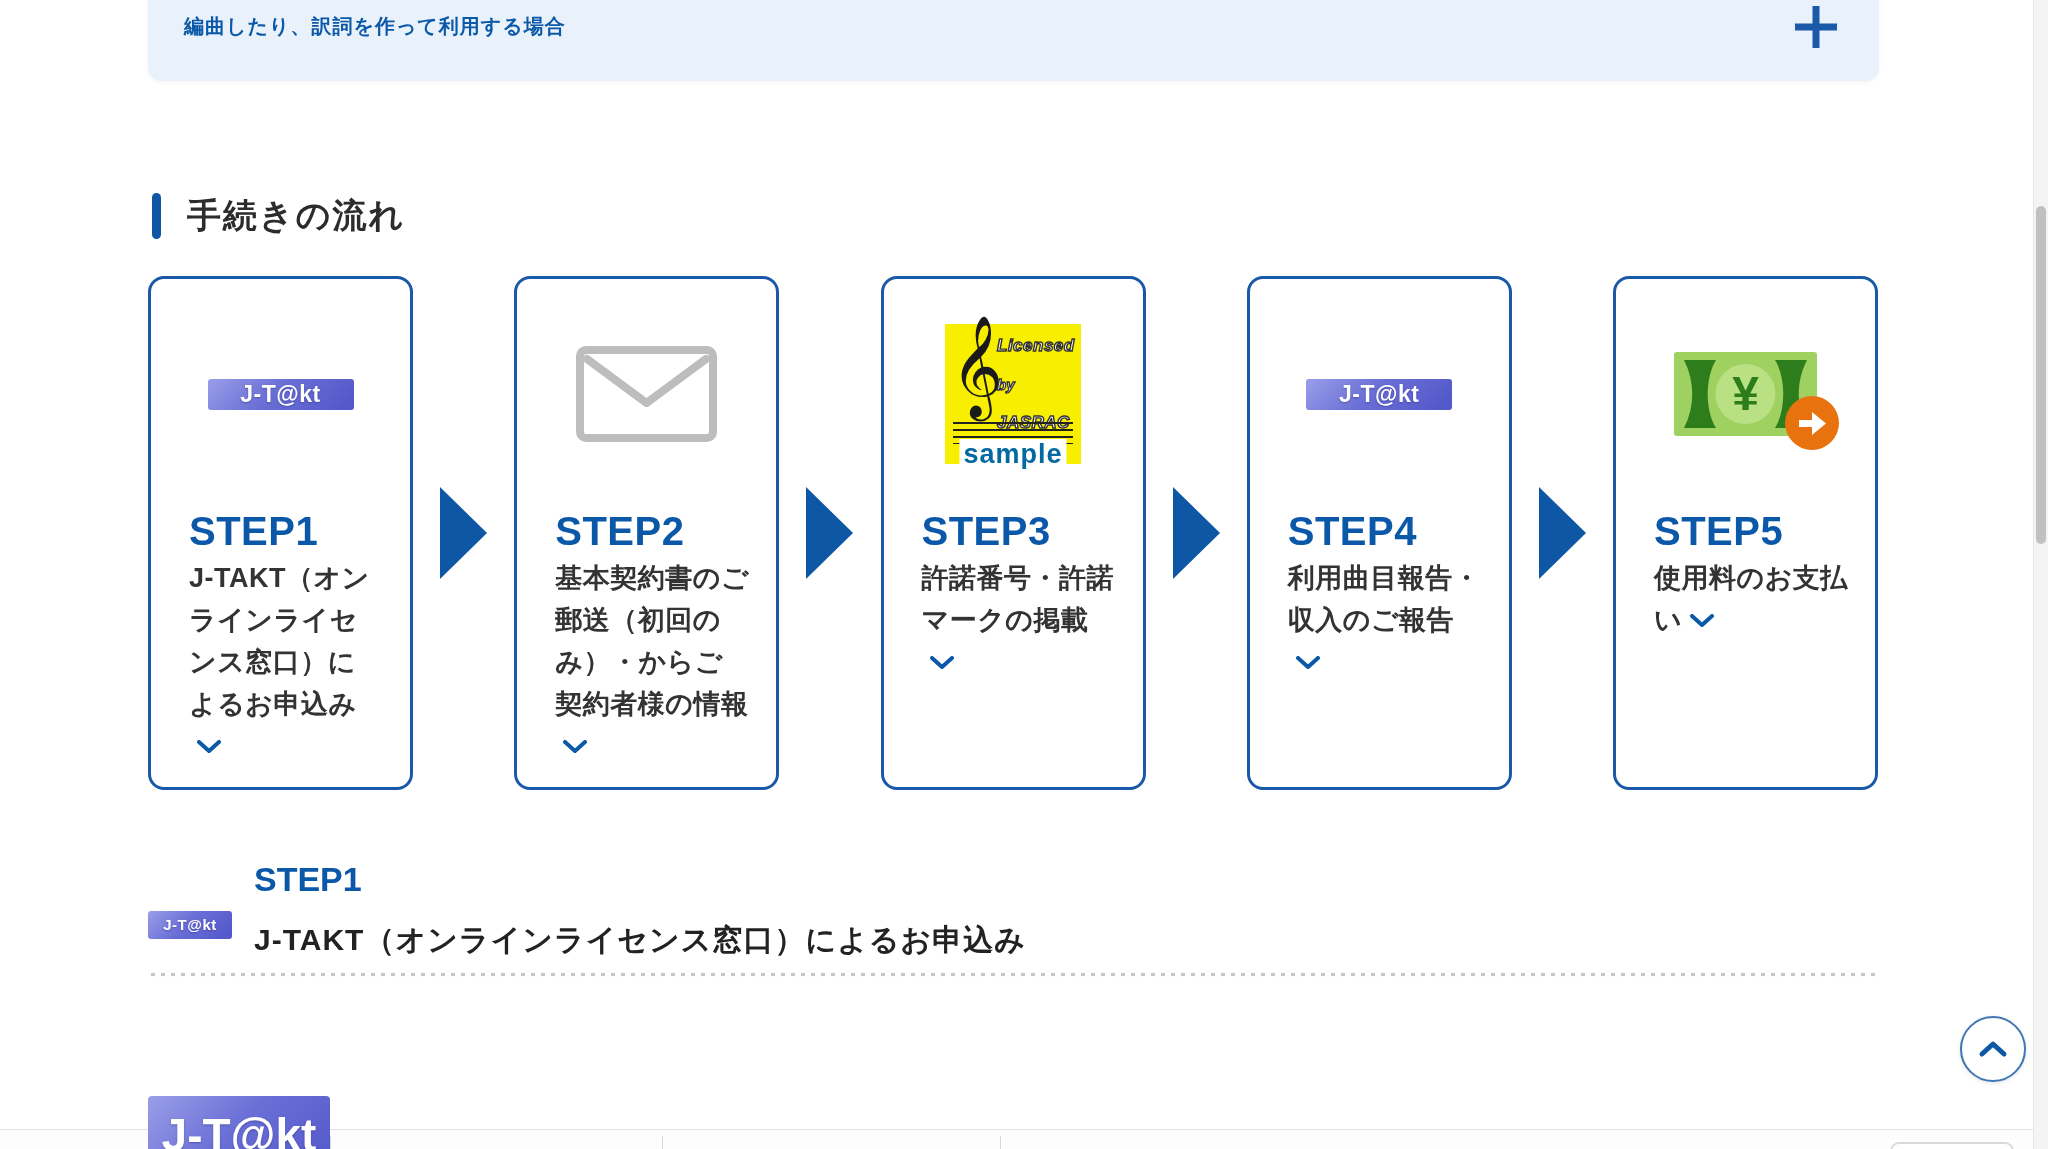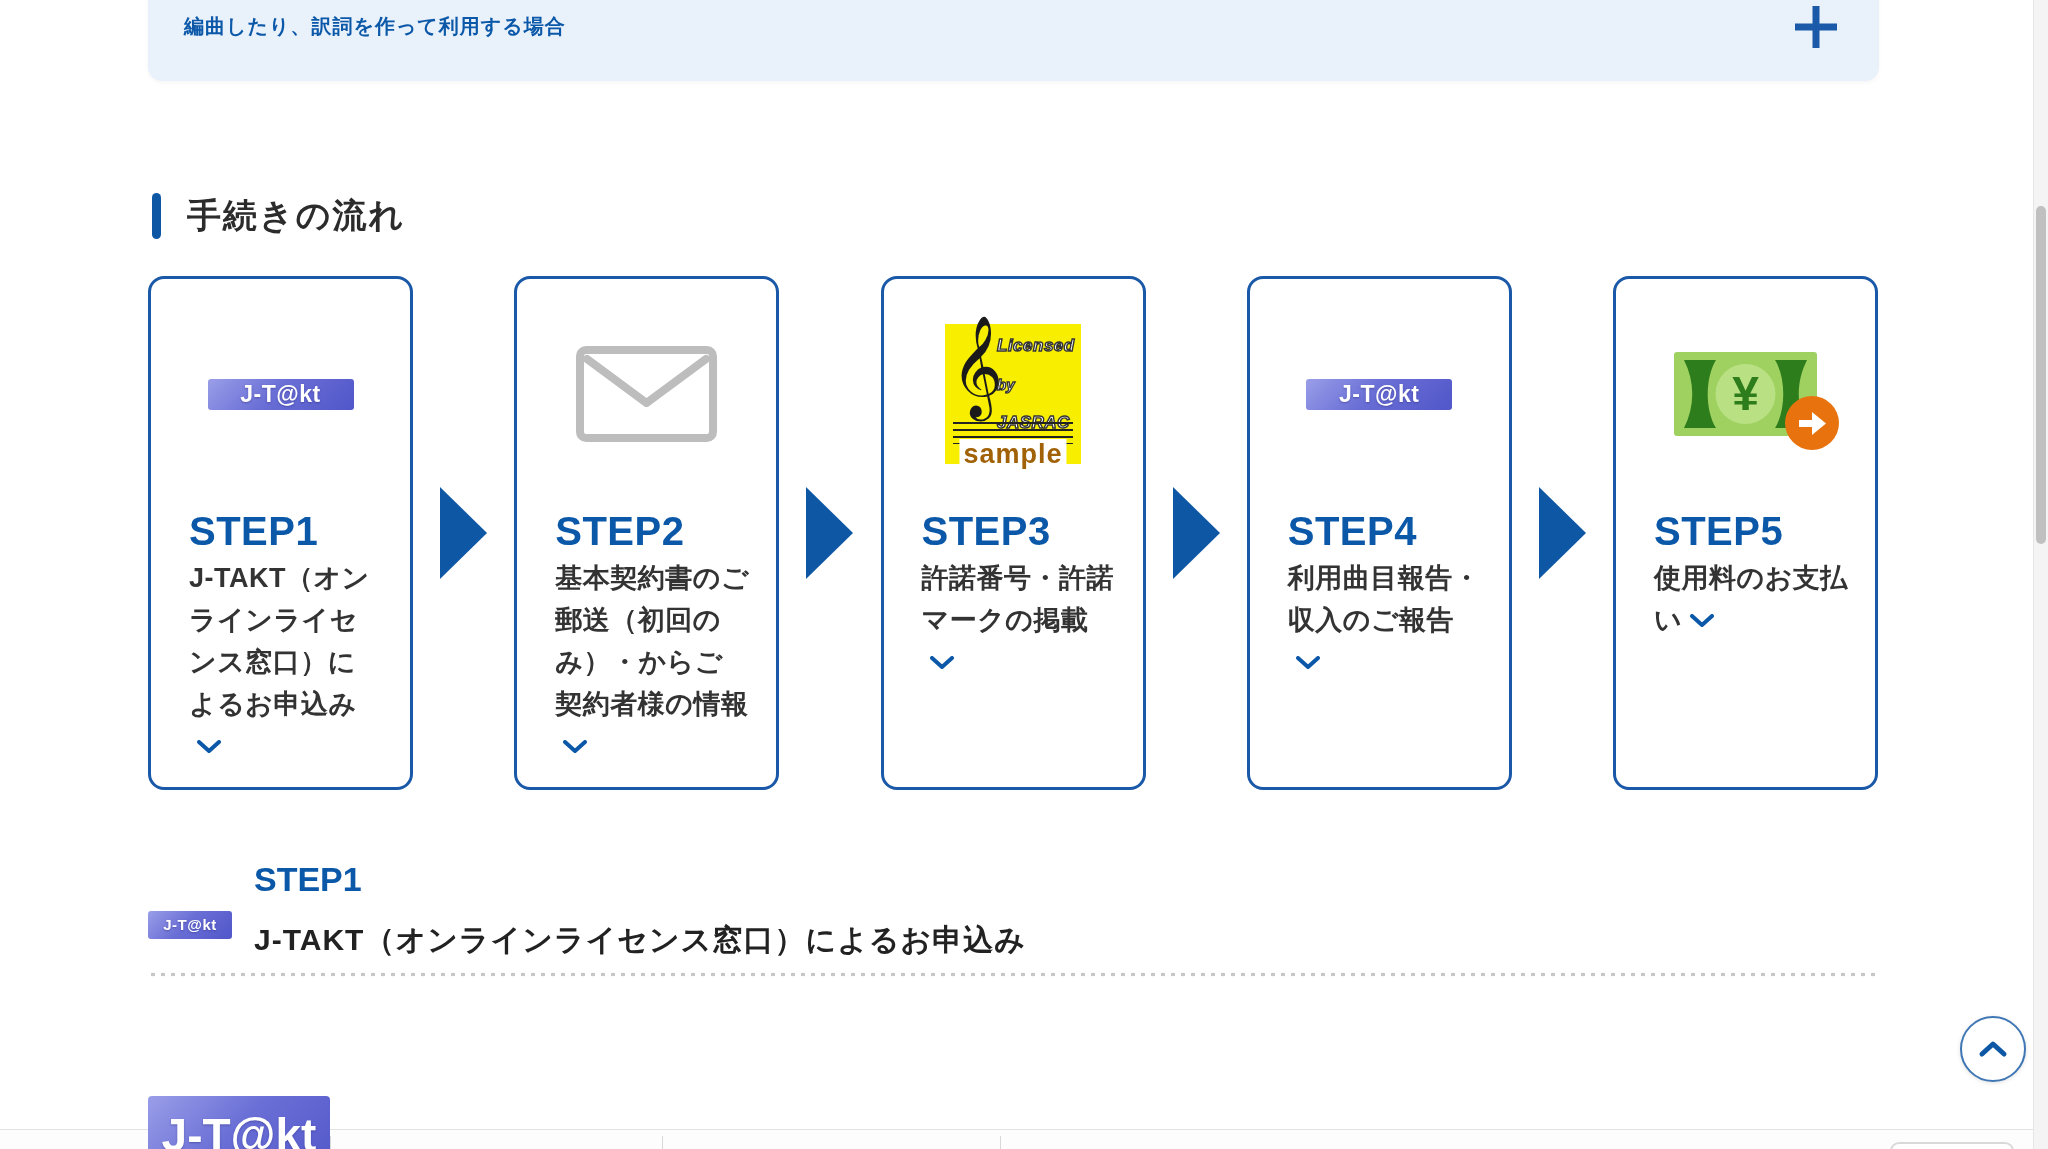--- a/index.html
+++ b/index.html
@@ -48,21 +48,21 @@
   }
   
   .jasrac-mark{position:relative; width:136px; height:140px; background:#f8ee00;}
   .jm-clef{position:absolute; left:6px; top:-2px; font-size:88px; line-height:1; color:#1a1a1a; font-family:"DejaVu Sans",sans-serif;}
   .jm-texts{position:absolute; left:52px; top:12px; width:80px; text-align:left; color:#fff; font-weight:bold; font-style:italic;}
   .jm-line1,.jm-line3{font-size:17px; -webkit-text-stroke:1.4px #333; letter-spacing:0.5px;}
   .jm-line2{font-size:15px; -webkit-text-stroke:1.3px #333; margin:20px 0;}
   .jm-staff{position:absolute; left:8px; right:8px; top:98px; height:22px;
     background:repeating-linear-gradient(#222 0 2px, transparent 2px 7px);}
   .jm-sample{position:absolute; bottom:-6px; left:50%; transform:translateX(-50%);
-    background:#fff; color:#a16207; font-weight:bold; font-size:27px; line-height:1; padding:2px 4px; letter-spacing:1px;}
+    background:#fff; color:#0369a1; font-weight:bold; font-size:27px; line-height:1; padding:2px 4px; letter-spacing:1px;}
   
   .money-icon{position:relative; width:143px; height:92px;}
   .money-arrow-badge{
     position:absolute; right:-22px; bottom:-10px; width:54px; height:54px; border-radius:50%;
     background:#e8730e; display:flex; align-items:center; justify-content:center;
   }
   
   .detail-badge{position:absolute; left:148px; top:911px; width:84px; height:28px; font-size:15px; line-height:28px;}
   .detail-step{position:absolute; left:254px; top:860px; font-size:34px; font-weight:bold; color:#0b58a9;}
   .detail-title{position:absolute; left:254px; top:920px; font-size:30px; font-weight:bold; color:#222; letter-spacing:1px;}

